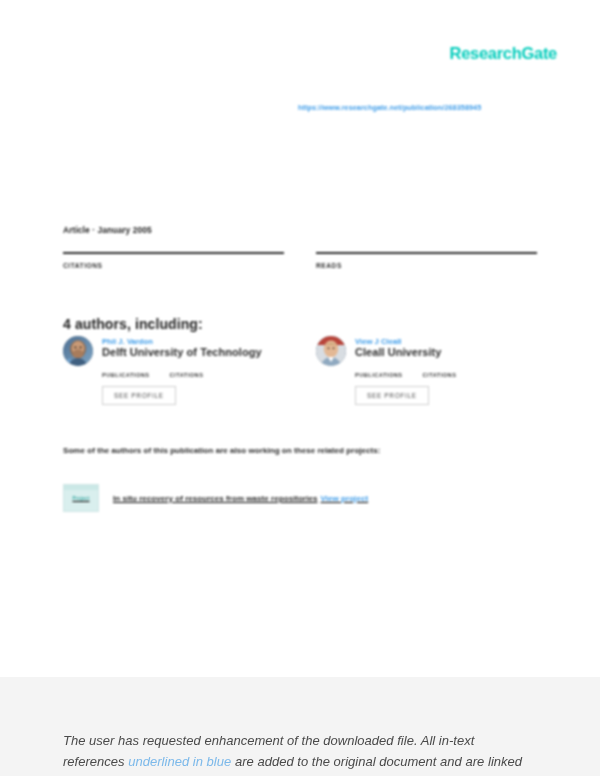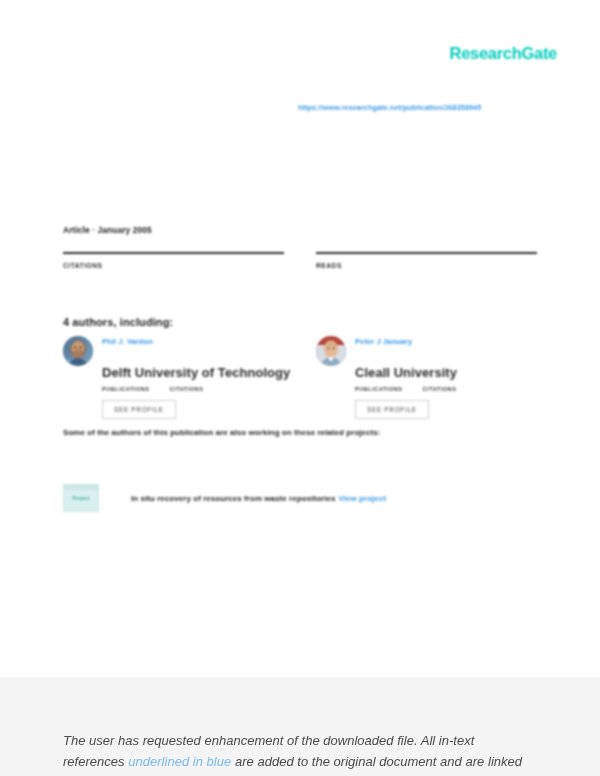--- a/index.html
+++ b/index.html
@@ -89,21 +89,21 @@
     font-size: 11px;
     font-weight: 700;
     color: #2f2f2f;
   }
 
   
   .authors-heading {
     position: absolute;
     top: 316px;
     left: 63px;
-    font-size: 11px;
+    font-size: 14px;
     font-weight: 700;
     color: #222222;
     letter-spacing: 0.1px;
     white-space: nowrap;
   }
 
   .authors-grid {
     position: absolute;
     top: 336px;
     left: 63px;
@@ -134,22 +134,22 @@
 
   .author-info { padding-top: 1px; min-width: 0; }
   .author-name {
     font-size: 7.6px;
     font-weight: 700;
     color: #3a9ae8;
     letter-spacing: 0.05px;
     white-space: nowrap;
   }
   .author-affil {
-    margin-top: 19px;
-    font-size: 13px;
+    margin-top: 0;
+    font-size: 11px;
     font-weight: 700;
     color: #2b2b2b;
     letter-spacing: 0.05px;
     white-space: nowrap;
   }
 
   .author-stats {
     margin-top: 6px;
     margin-left: 39px;
     display: flex;
@@ -179,36 +179,37 @@
     font-size: 6.4px;
     font-weight: 500;
     letter-spacing: 0.7px;
     color: #4a4a4a;
     white-space: nowrap;
   }
 
   
   .projects-heading {
     position: absolute;
-    top: 428px;
+    top: 446px;
     left: 63px;
     font-size: 8px;
     font-weight: 700;
     color: #1f1f1f;
     letter-spacing: 0.05px;
     white-space: nowrap;
   }
 
   .project-row {
     position: absolute;
     top: 484px;
     left: 63px;
     display: flex;
     align-items: center;
-    gap: 32px;
+    gap: 14px;
+    text-decoration: underline;
   }
   .project-thumb {
     width: 36px;
     height: 28px;
     background: #d9efee;
     border: 1px solid #cfe6e5;
     display: flex;
     align-items: center;
     justify-content: center;
     position: relative;
@@ -362,21 +363,21 @@
                 <ellipse cx="15" cy="13" rx="7.2" ry="8.4" fill="#e3b894"></ellipse>
                 <path d="M8.2 9.5 Q15 4.5 21.8 9.5 Q15 8 8.2 9.5 Z" fill="#c9a477"></path>
                 <ellipse cx="12.5" cy="12.2" rx="1" ry="0.75" fill="#3a2a1e"></ellipse>
                 <ellipse cx="17.5" cy="12.2" rx="1" ry="0.75" fill="#3a2a1e"></ellipse>
                 <path d="M4 30 Q8 21 15 21 Q22 21 26 30 Z" fill="#8fa9c0"></path>
                 <path d="M12 21 L15 26 L18 21 Z" fill="#ffffff"></path>
               </g>
             </svg>
           </div>
           <div class="author-info">
-            <div class="author-name">Peter J January</div>
+            <div class="author-name">View J Cleall</div>
             <div class="author-affil">Cleall University</div>
           </div>
         </div>
         <div class="author-stats">
           <div>
             <div class="astat-label">PUBLICATIONS</div>
             <div class="astat-value"></div>
           </div>
           <div>
             <div class="astat-label">CITATIONS</div>

